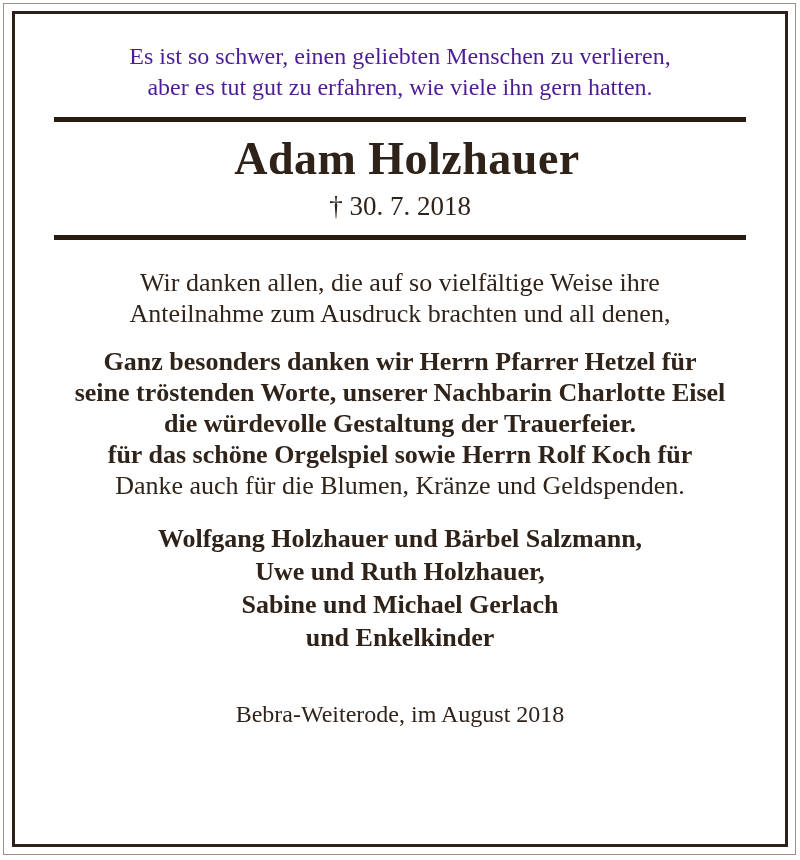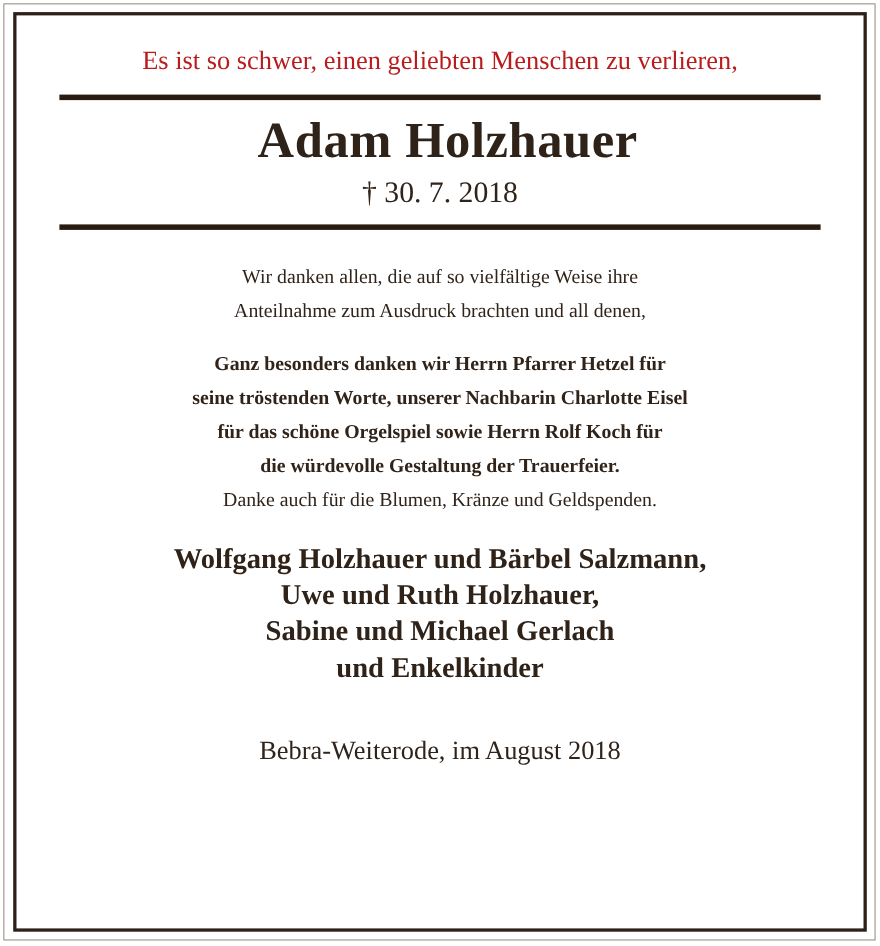--- a/index.html
+++ b/index.html
@@ -28,21 +28,21 @@
     position: absolute;
     top: 11px; left: 12px; right: 12px; bottom: 13px;
     border: 3px solid #2e2019;
     box-sizing: border-box;
     text-align: center;
   }
   .epigraph {
     margin-top: 27px;
     font-size: 24px;
     line-height: 31px;
-    color: #b91c1c;
+    color: #4c1d95;
   }
   .rule {
     height: 5px;
     background: #2a1b10;
     border: none;
     margin: 14px 39px 0 39px;
   }
   .deceased-name {
     margin: 9px 0 0 0;
     font-size: 46px;
@@ -54,21 +54,21 @@
   }
   .death-date {
     margin-top: 3px;
     font-size: 27px;
     line-height: 32px;
   }
   .rule-2 {
     margin-top: 13px;
   }
   .paragraph {
-    font-size: 18px;
+    font-size: 26px;
     line-height: 31px;
   }
   .paragraph-1 { margin-top: 27px; }
   .paragraph-2 { margin-top: 17px; font-weight: bold; }
   .paragraph-3 { }
   .mourners {
     margin-top: 21px;
     font-size: 26px;
     line-height: 33px;
     font-weight: bold;
@@ -85,40 +85,41 @@
 <body>
 
 <div class="page">
 
   <div class="frame-outer"></div>
 
   <div class="frame-inner">
 
     <div class="epigraph">
       <span class="line">Es ist so schwer, einen geliebten Menschen zu verlieren,</span>
+      <span class="line">aber es tut gut zu erfahren, wie viele ihn gern hatten.</span>
     </div>
 
     <div class="rule rule-1"></div>
 
     <h1 class="deceased-name">Adam Holzhauer</h1>
 
     <div class="death-date">† 30. 7. 2018</div>
 
     <div class="rule rule-2"></div>
 
     <div class="paragraph paragraph-1">
       <span class="line">Wir danken allen, die auf so vielfältige Weise ihre</span>
       <span class="line">Anteilnahme zum Ausdruck brachten und all denen,</span>
     </div>
 
     <div class="paragraph paragraph-2">
       <span class="line">Ganz besonders danken wir Herrn Pfarrer Hetzel für</span>
       <span class="line">seine tröstenden Worte, unserer Nachbarin Charlotte Eisel</span>
+      <span class="line">die würdevolle Gestaltung der Trauerfeier.</span>
       <span class="line">für das schöne Orgelspiel sowie Herrn Rolf Koch für</span>
-      <span class="line">die würdevolle Gestaltung der Trauerfeier.</span>
     </div>
 
     <div class="paragraph paragraph-3">
       <span class="line">Danke auch für die Blumen, Kränze und Geldspenden.</span>
     </div>
 
     <div class="mourners">
       <span class="line">Wolfgang Holzhauer und Bärbel Salzmann,</span>
       <span class="line">Uwe und Ruth Holzhauer,</span>
       <span class="line">Sabine und Michael Gerlach</span>

